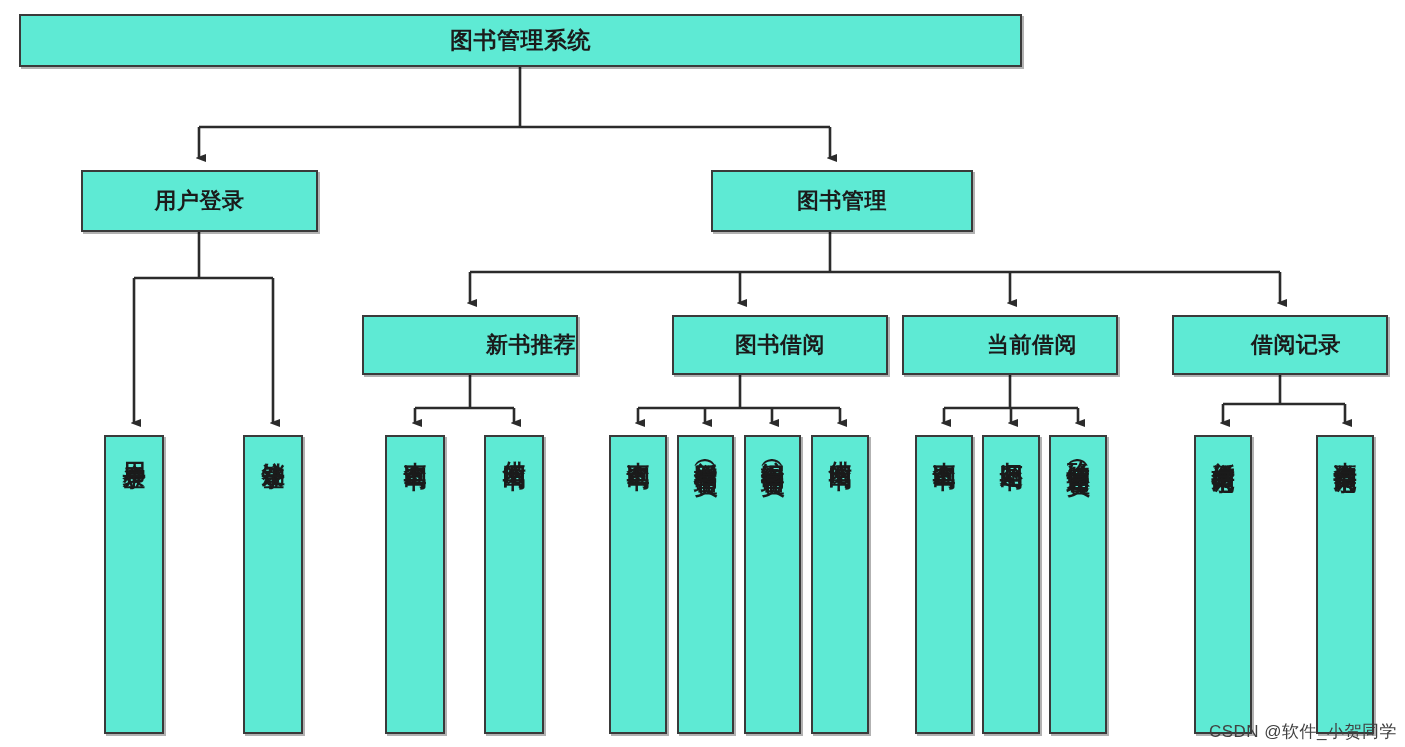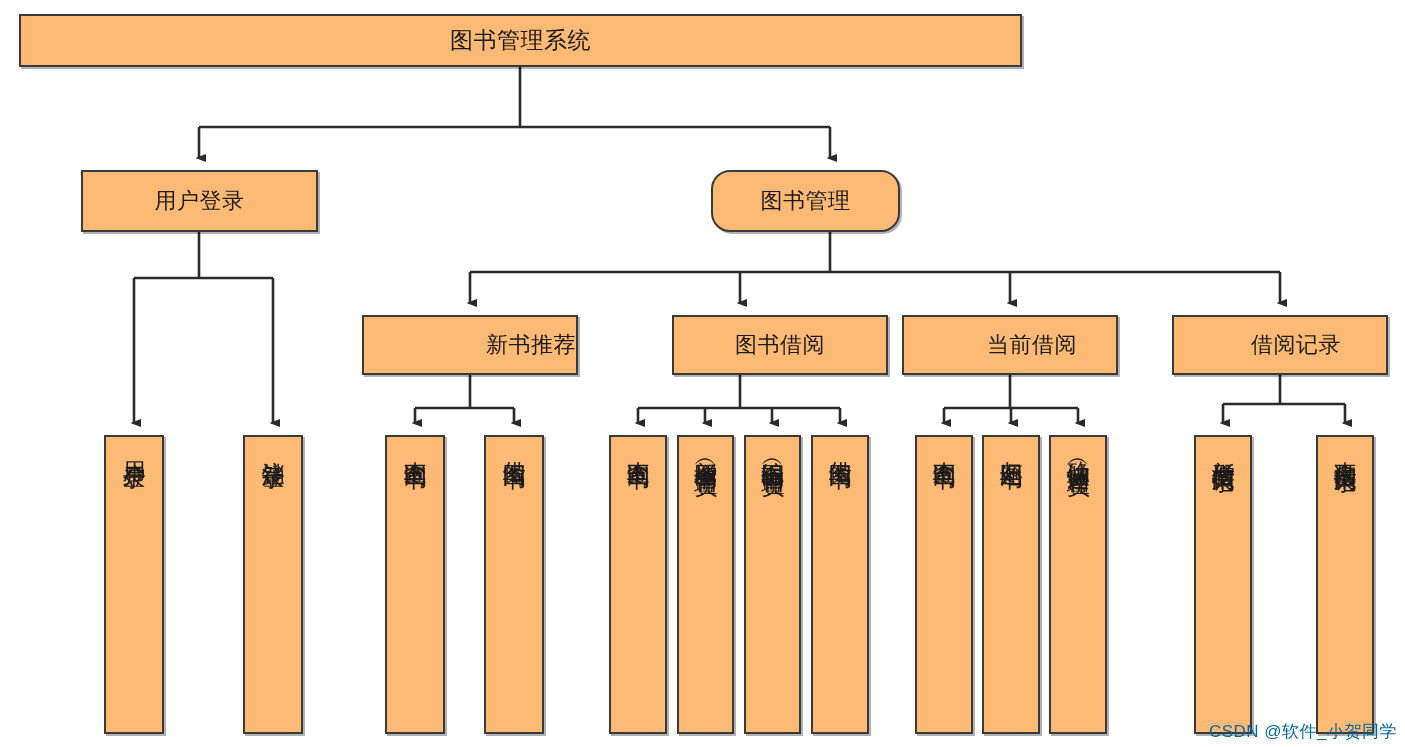--- a/index.html
+++ b/index.html
@@ -23,26 +23,27 @@
     left: 0;
     top: 0;
     width: 1405px;
     height: 747px;
     pointer-events: none;
   }
   .node {
     position: absolute;
     box-sizing: border-box;
     border: 2px solid #3a3a3a;
-    background: #fdba74;
+    background: #5eead4;
     display: flex;
     align-items: center;
     justify-content: center;
     color: #1b1b1b;
     box-shadow: 2px 2px 0 rgba(0,0,0,0.30);
+    font-weight: bold;
   }
   .node-label {
     display: block;
     text-align: center;
     line-height: 1.18;
     letter-spacing: 0.5px;
   }
   
   .node.h .node-label {
     writing-mode: horizontal-tb;
@@ -63,21 +64,21 @@
     font-size: 23px;
     line-height: 1.02;
     letter-spacing: 2px;
     white-space: nowrap;
   }
   .watermark {
     position: absolute;
     right: 8px;
     bottom: 4px;
     font-size: 17px;
-    color: #0369a1;
+    color: #404040;
     letter-spacing: 0.5px;
     user-select: none;
     white-space: nowrap;
   }
 </style>
 </head>
 <body>
 
 <div id="diagram-root">
 
@@ -132,21 +133,21 @@
   </svg>
 
   <div class="node h root" style="left:19px; top:14px; width:1003px; height:53px;">
     <span class="node-label">图书管理系统</span>
   </div>
 
   <div class="node h" style="left:81px; top:170px; width:237px; height:62px;">
     <span class="node-label">用户登录</span>
   </div>
 
-  <div class="node h" style="left:711px; top:170px; width:189px; height:62px;border-radius:19px;">
+  <div class="node h" style="left:711px; top:170px; width:262px; height:62px;">
     <span class="node-label">图书管理</span>
   </div>
 
   <div class="node h" style="left:362px; top:315px; width:216px; height:60px;justify-content:flex-end;">
     <span class="node-label">新书推荐</span>
   </div>
 
   <div class="node h" style="left:632px; top:315px; width:216px; height:60px;margin-left:40px;">
     <span class="node-label">图书借阅</span>
   </div>

